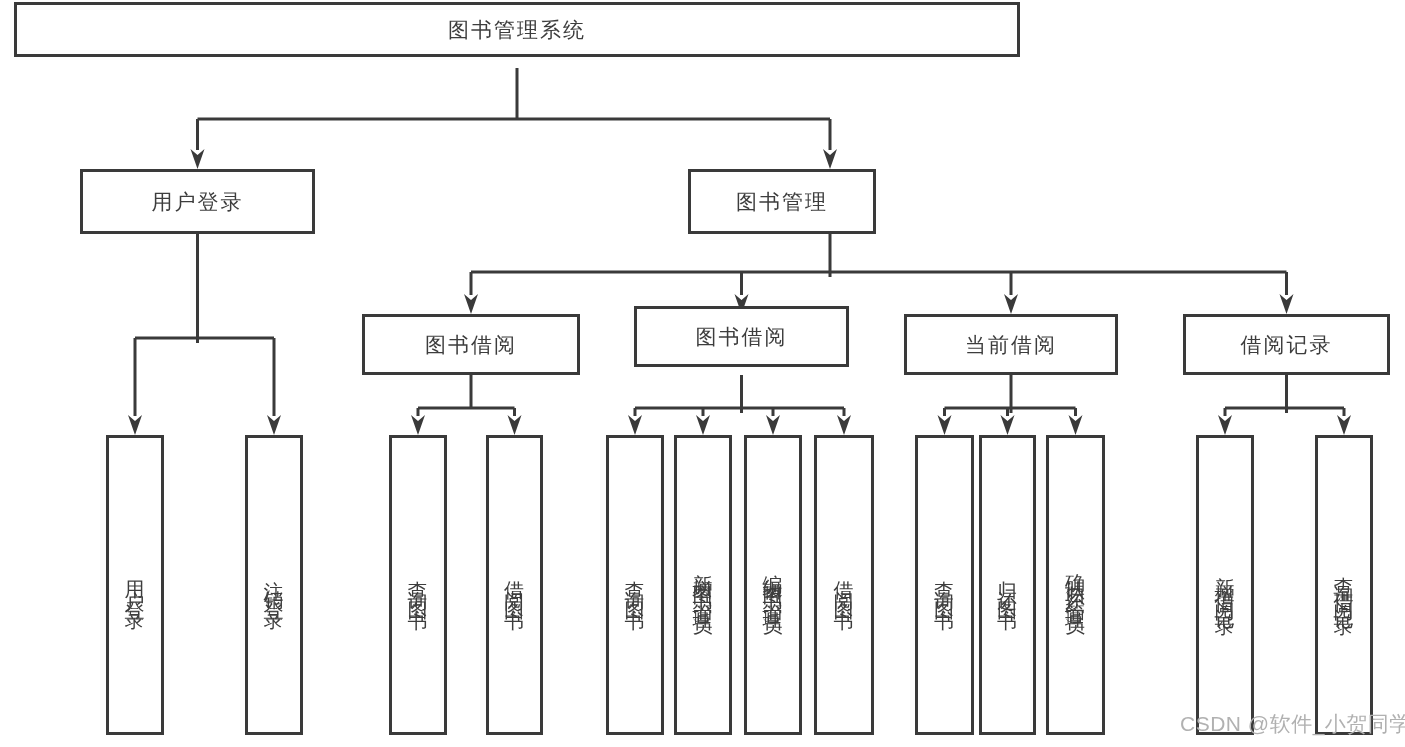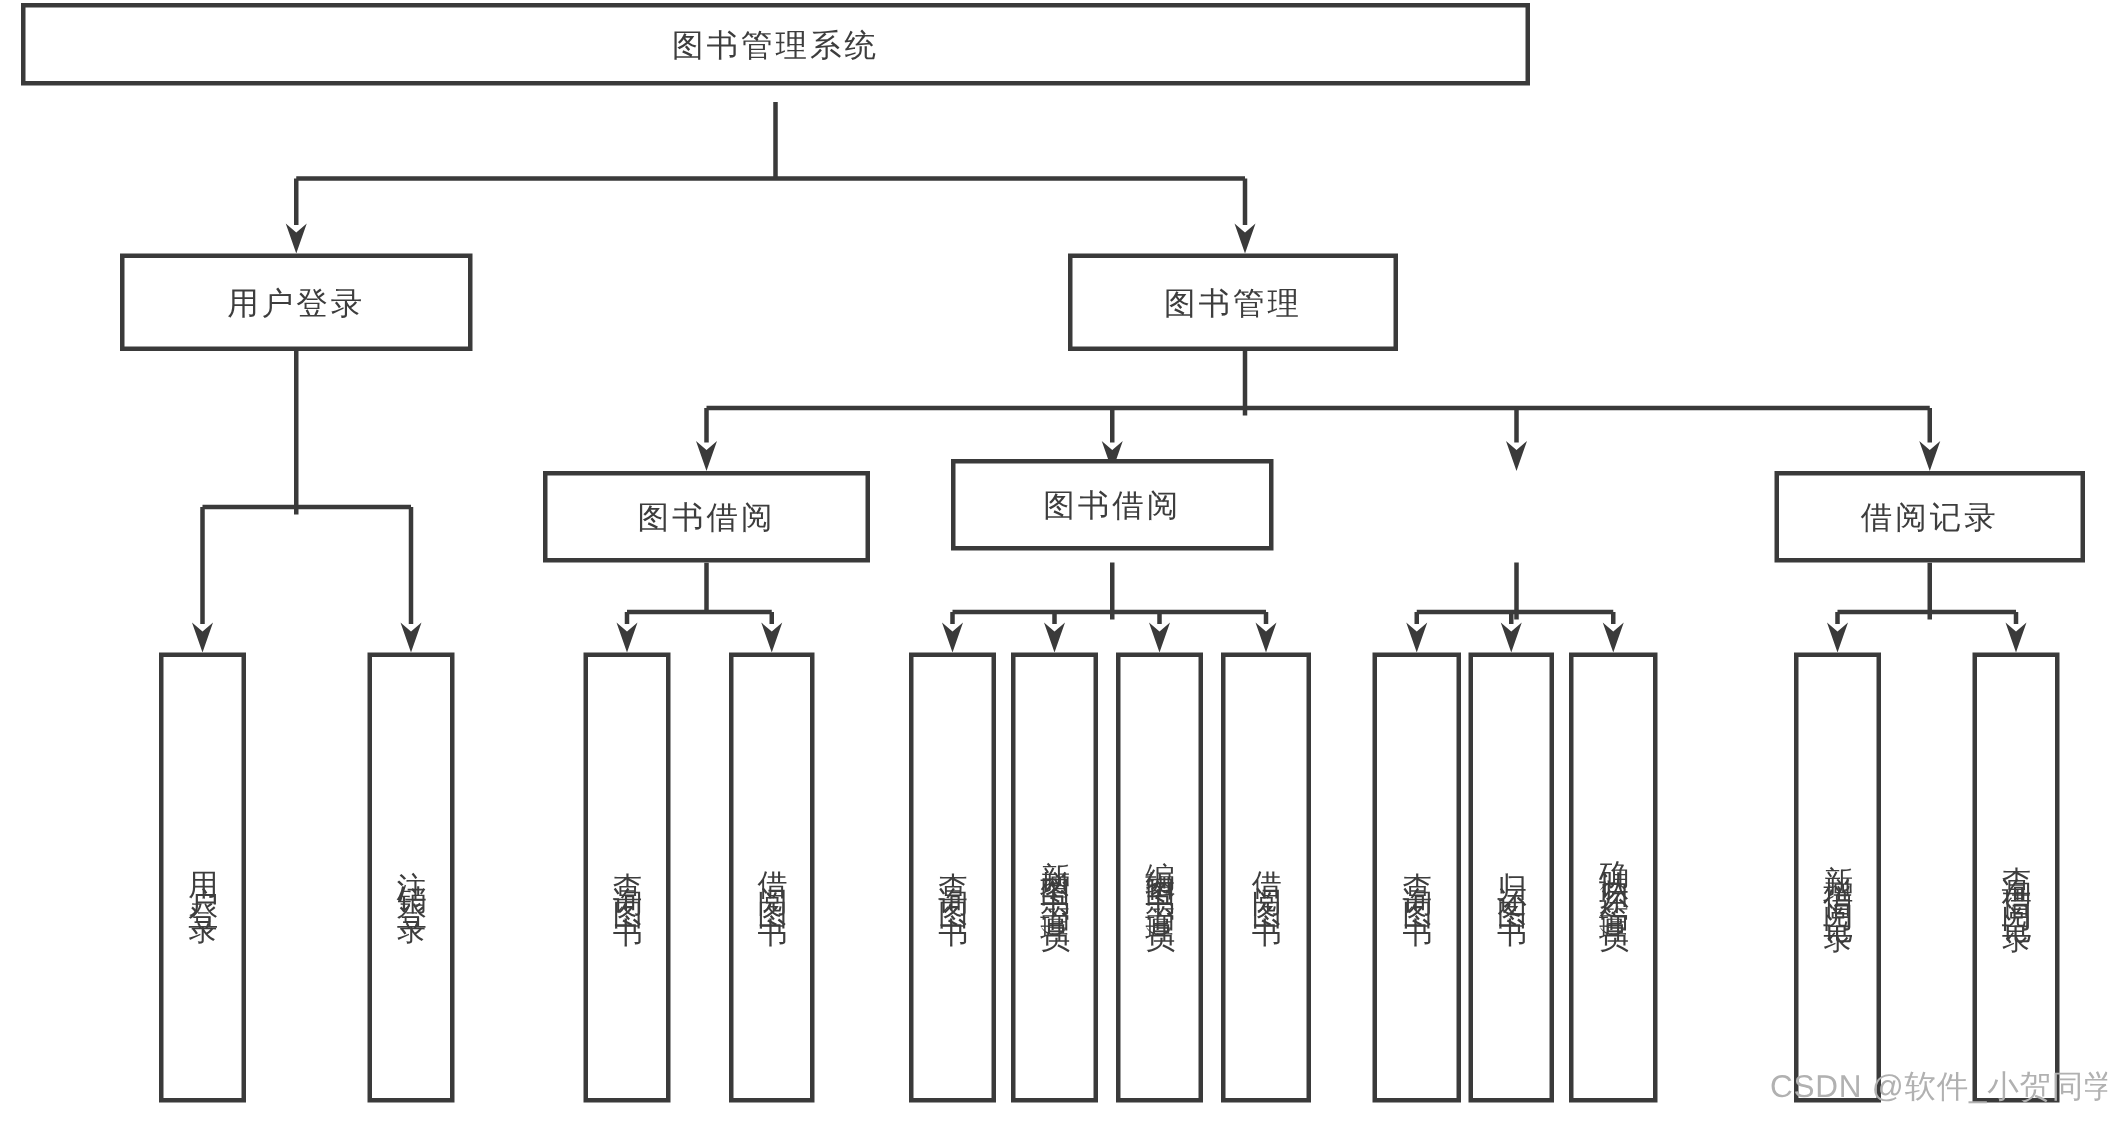--- a/index.html
+++ b/index.html
@@ -112,24 +112,25 @@
     <g>
       <path class="wire" d="M1286.5,375 V413 M1225,408 H1344 M1225,408 V416 M1344,408 V416"></path>
       <path class="head" d="M1225,435 L1218,415 L1225,421 L1232,415 Z"></path>
       <path class="head" d="M1344,435 L1337,415 L1344,421 L1351,415 Z"></path>
     </g>
   </svg>
 
   <div class="box h" style="left:14px;top:2px;width:1006px;height:55px">图书管理系统</div>
 
   <div class="box h" style="left:80px;top:169px;width:235px;height:65px">用户登录</div>
-  <div class="box h" style="left:712px;top:169px;width:220px;height:65px">图书管理</div>
+  <div class="box h" style="left:688px;top:169px;width:188px;height:65px">图书管理</div>
 
   <div class="box h" style="left:362px;top:314px;width:218px;height:61px">图书借阅</div>
   <div class="box h" style="left:634px;top:306px;width:215px;height:61px">图书借阅</div>
+  <div class="box h" style="left:904px;top:314px;width:214px;height:61px">当前借阅</div>
   <div class="box h" style="left:1183px;top:314px;width:207px;height:61px">借阅记录</div>
 
   <div class="box v" style="left:106px;top:435px;width:58px;height:300px">用户登录</div>
   <div class="box v" style="left:245px;top:435px;width:58px;height:300px">注销登录</div>
 
   <div class="box v" style="left:389px;top:435px;width:58px;height:300px">查询图书</div>
   <div class="box v" style="left:486px;top:435px;width:57px;height:300px">借阅图书</div>
 
   <div class="box v" style="left:606px;top:435px;width:58px;height:300px">查询图书</div>
   <div class="box v" style="left:674px;top:435px;width:58px;height:300px;letter-spacing:6px">新增图书（管理员）</div>

